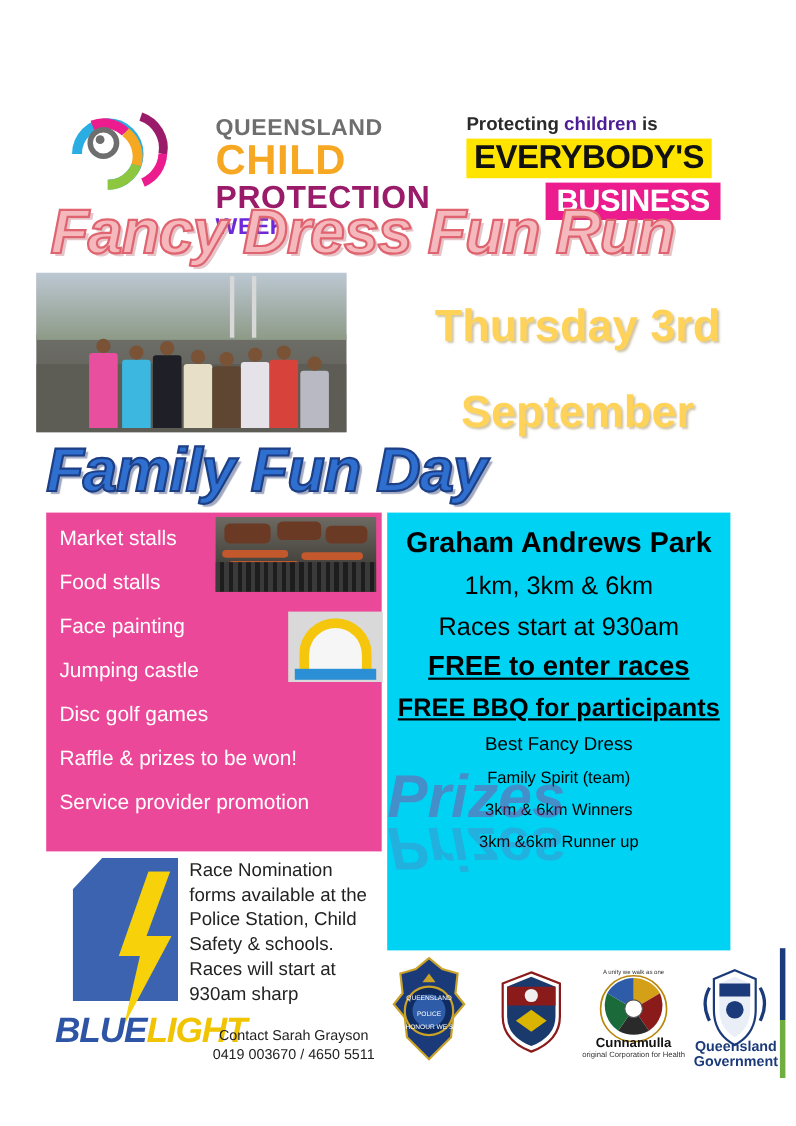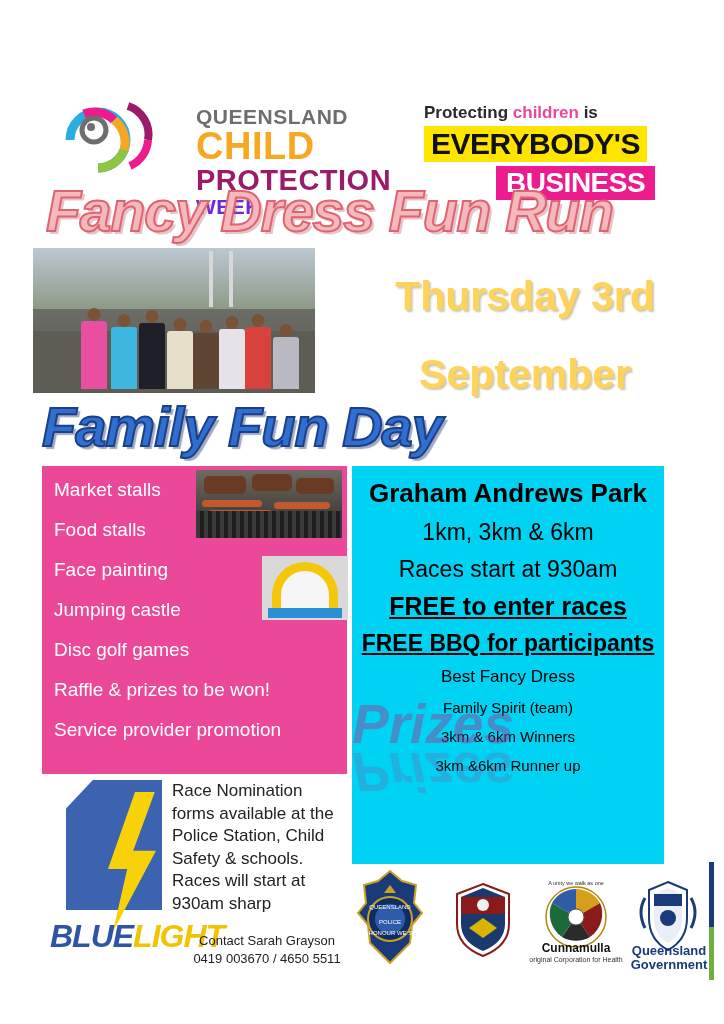--- a/index.html
+++ b/index.html
@@ -19,21 +19,21 @@
 
   .qcpw-text { position: absolute; left: 196px; top: 58px; width: 210px; line-height: 1.02; }
   .qcpw-text div { font-weight: bold; letter-spacing: 0.5px; }
   .q-queensland { font-size: 21px; color: #6e6e6e; }
   .q-child { font-size: 38px; color: #f7a823; }
   .q-protection { font-size: 29px; color: #9a1b6a; }
   .q-week { font-size: 21px; color: #6d28d9; }
 
   .everybody { position: absolute; left: 424px; top: 55px; width: 240px; }
   .eb-line1 { font-size: 17px; font-weight: bold; color: #2a2a2a; }
-  .eb-line1 .blue { color: #ec4899; text-align: center; }
+  .eb-line1 .blue { color: #4c1d95; text-align: center; }
   .eb-big {
     display: inline-block; background: #ffe400; color: #111;
     font-size: 30px; font-weight: bold; padding: 1px 7px; margin-top: 3px;
     letter-spacing: -0.5px;
   }
   .eb-business {
     display: inline-block; background: #ec1c8e; color: #fff;
     font-size: 28px; font-weight: bold; padding: 1px 10px; margin-top: 4px;
     margin-left: 72px; letter-spacing: -0.5px;
   }

